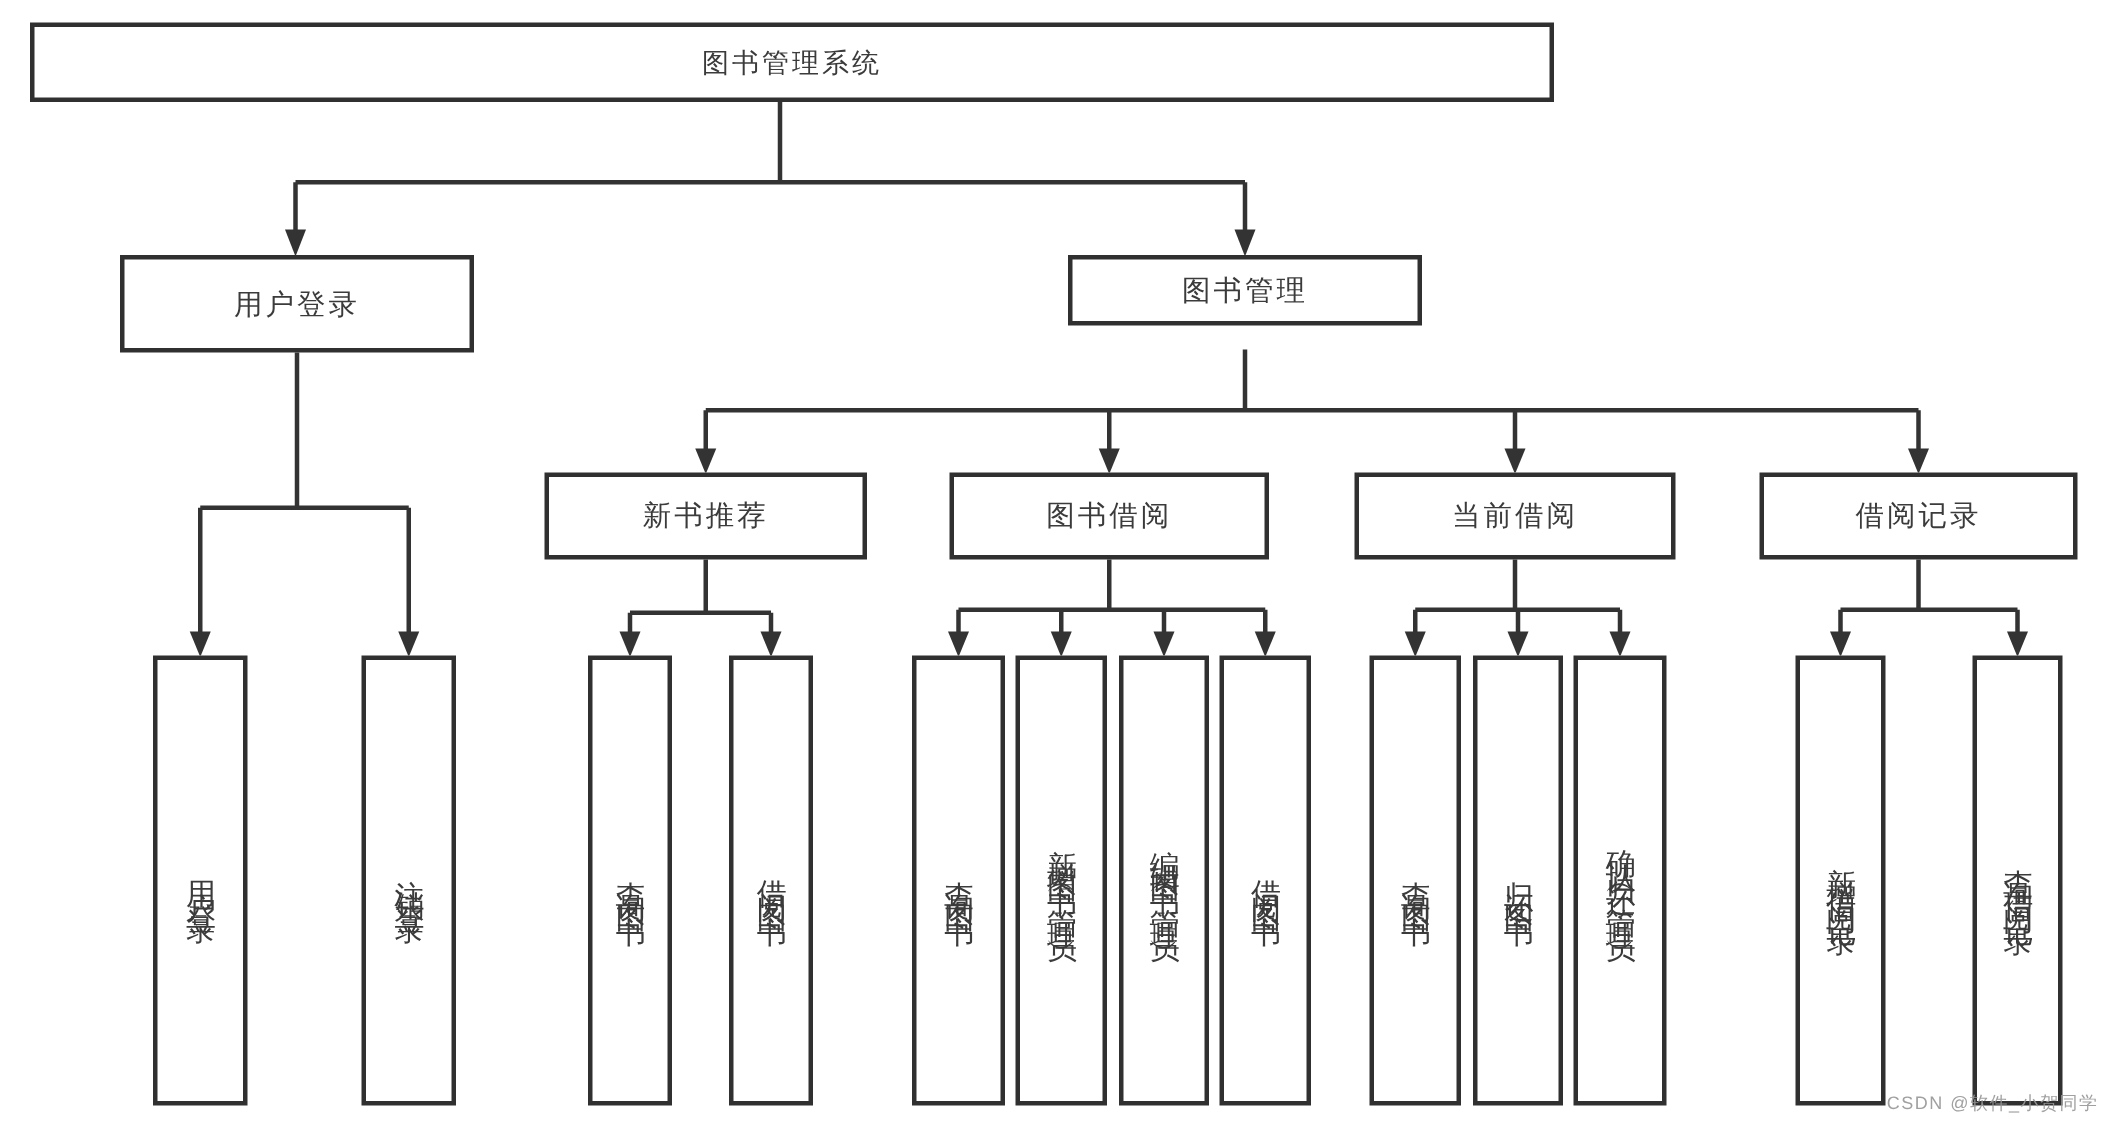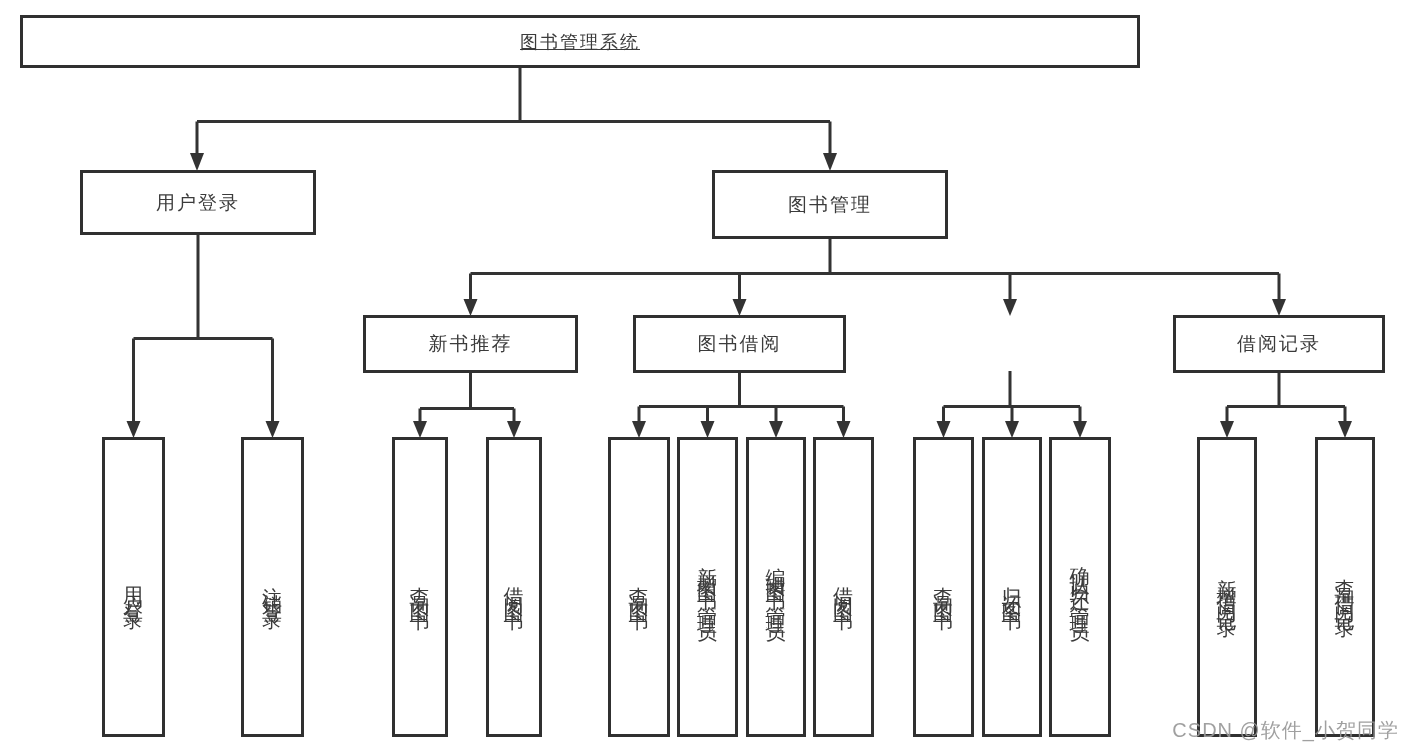--- a/index.html
+++ b/index.html
@@ -46,30 +46,30 @@
     left: 0;
     top: 0;
     z-index: 0;
   }
   .box { z-index: 1; }
   #watermark {
     position: absolute;
     right: 6px;
     bottom: 3px;
     z-index: 3;
-    font-size: 20px;
+    font-size: 12px;
     letter-spacing: 1px;
     color: rgba(152, 152, 152, 0.92);
     white-space: nowrap;
   }
 
   
-  #root-box  { left: 20px;  top: 15px;  width: 1120px; height: 53px; text-decoration: underline; }
+  #root-box  { left: 20px;  top: 15px;  width: 1016px; height: 53px; }
   #login-box { left: 80px;  top: 170px; width: 236px;  height: 65px; }
-  #mgmt-box  { left: 712px; top: 170px; width: 236px;  height: 69px; }
+  #mgmt-box  { left: 712px; top: 170px; width: 236px;  height: 47px; }
 
   #group-0 { left: 363px;  top: 315px; width: 215px; height: 58px; }
   #group-1 { left: 633px;  top: 315px; width: 213px; height: 58px; }
   #group-2 { left: 903px;  top: 315px; width: 214px; height: 58px; }
   #group-3 { left: 1173px; top: 315px; width: 212px; height: 58px; }
 
   .leaf { top: 437px; height: 300px; }
   #leaf-login-0 { left: 102px;  width: 63px; }
   #leaf-login-1 { left: 241px;  width: 63px; }
   #leaf-g0-0    { left: 392px;  width: 56px; }
@@ -146,20 +146,23 @@
   <div class="box" id="mgmt-box">
     <span class="hlabel">图书管理</span>
   </div>
 
   <div class="box" id="group-1">
     <span class="hlabel">图书借阅</span>
   </div>
   <div class="box" id="group-0">
     <span class="hlabel">新书推荐</span>
   </div>
+  <div class="box" id="group-2">
+    <span class="hlabel">当前借阅</span>
+  </div>
   <div class="box" id="group-3">
     <span class="hlabel">借阅记录</span>
   </div>
 
   <div class="box leaf" id="leaf-login-0">
     <span class="vlabel">用户登录</span>
   </div>
   <div class="box leaf" id="leaf-login-1">
     <span class="vlabel">注销登录</span>
   </div>

